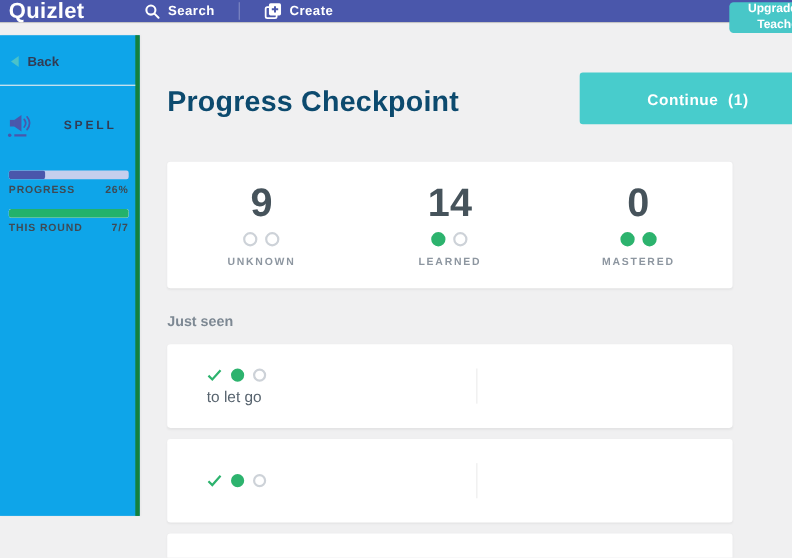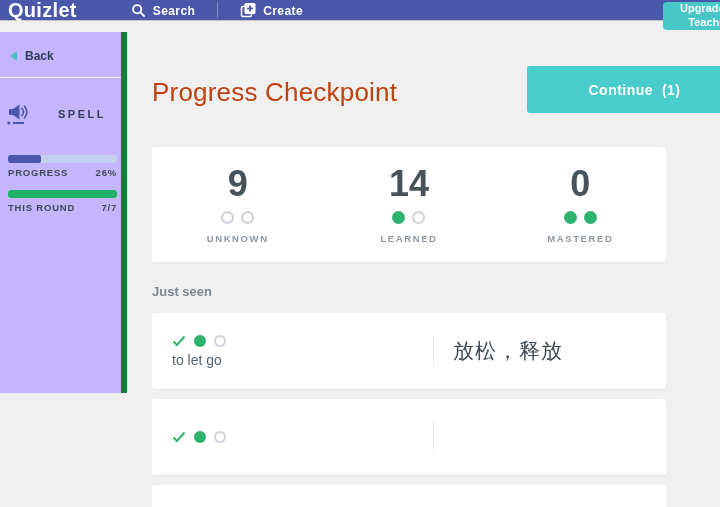--- a/index.html
+++ b/index.html
@@ -4,69 +4,69 @@
 <style>
   * { margin:0; padding:0; box-sizing:border-box; }
   html,body { width:720px; height:507px; overflow:hidden; }
   body { font-family:"Liberation Sans","DejaVu Sans",sans-serif; background:#f0f0f1; }
   .app { position:relative; width:720px; height:507px; overflow:hidden; }
 
   
   .navbar { position:absolute; top:0; left:0; width:720px; height:20px;
     background:#4a57ab; display:flex; align-items:center; box-shadow:0 1px 0 rgba(0,0,0,.18); z-index:5; }
   .logo { color:#fff; font-size:20px; font-weight:bold; letter-spacing:.3px; margin-left:8px; cursor:pointer; }
-  .nav-item { display:flex; align-items:flex-end; gap:7px; color:#fff; font-size:12px;
+  .nav-item { display:flex; align-items:center; gap:7px; color:#fff; font-size:12px;
     font-weight:bold; letter-spacing:.4px; cursor:pointer; }
   .nav-search { margin-left:54px; }
   .nav-divider { width:1px; height:16px; background:rgba(255,255,255,.3); margin:0 22px; }
   .upgrade-btn { position:absolute; top:2px; left:663px; width:92px; height:28px;
     background:#48c7c8; color:#fff; border:none; border-radius:4px; font-family:inherit;
     font-size:11px; font-weight:bold; line-height:1.25; cursor:pointer; padding:0 6px; }
 
   
-  .sidebar { position:absolute; top:32px; left:0; width:127px; height:361px; background:#c4b5fd;
-    border-right:6px solid #15803d; box-shadow:1px 0 2px rgba(0,0,0,.04); z-index:4; }
+  .sidebar { position:absolute; top:32px; left:0; width:127px; height:437px; background:#0ea5e9;
+    border-right:4px solid #15803d; box-shadow:1px 0 2px rgba(0,0,0,.04); z-index:4; }
   .back-row { position:absolute; top:17px; left:10px; display:flex; align-items:center; gap:8px; cursor:pointer; }
   .back-tri { width:0; height:0; border-top:5px solid transparent; border-bottom:5px solid transparent;
     border-right:7px solid #4bc2c9; }
   .back-label { font-size:12px; font-weight:bold; color:#323c54; }
   .side-divider { position:absolute; top:45px; left:0; width:100%; height:1px; background:#efefef; }
   .spell-row { position:absolute; top:70px; left:7px; display:flex; align-items:center; gap:26px; }
   .spell-label { font-size:11px; font-weight:bold; letter-spacing:2.5px; color:#323c54; }
   .bar { position:absolute; left:8px; width:109px; height:8px; border-radius:2px; overflow:hidden; }
   .bar-progress { top:123px; background:#c5cfed; }
   .bar-round { top:158px; background:#e6e6e6; }
   .bar-fill { height:100%; border-radius:2px; }
   .fill-blue { background:#4a57ab; }
   .fill-green { background:#23b26b; }
   .bar-caption { position:absolute; left:8px; width:109px; display:flex; justify-content:space-between;
     font-size:9.5px; font-weight:bold; letter-spacing:.8px; color:#3f4a54; }
   .cap-progress { top:135px; }
   .cap-round { top:170px; }
 
   
   .main { position:absolute; top:32px; left:127px; width:593px; height:475px; background:#f0f0f1; overflow:hidden; }
-  .page-title { position:absolute; left:25px; top:45px; font-size:26px; font-weight:normal; color:#c2410c; letter-spacing:.2px; }
+  .page-title { position:absolute; left:25px; top:45px; font-size:26px; font-weight:bold; color:#0c4a6e; letter-spacing:.2px; }
   .continue-btn { position:absolute; left:400px; top:34px; width:215px; height:47px; background:#48cccc;
     border:none; border-radius:3px; color:#fff; font-family:inherit; font-size:14px; font-weight:bold;
     letter-spacing:.5px; cursor:pointer; white-space:pre; }
   .stats-card { position:absolute; left:25px; top:115px; width:514px; height:115px; background:#fff;
     border-radius:3px; box-shadow:0 1px 2px rgba(0,0,0,.05); display:flex; align-items:center; }
   .stat-col { flex:1; display:flex; flex-direction:column; align-items:center; }
   .stat-value { font-size:36px; font-weight:bold; color:#46535b; line-height:1; }
   .stat-dots { display:flex; gap:7px; margin-top:9px; }
   .dot { width:13px; height:13px; border-radius:50%; border:2px solid #cdd2d8; background:#fff; }
   .dot.filled { background:#2db36e; border-color:#2db36e; }
   .stat-label { margin-top:9px; font-size:9.5px; font-weight:bold; letter-spacing:1.6px; color:#8d96a0; }
   .section-title { position:absolute; left:25px; top:252px; font-size:13px; font-weight:bold; color:#7d8893; }
   .rows { position:absolute; left:25px; top:281px; width:514px; display:flex; flex-direction:column; gap:10px; }
   .term-row { background:#fff; border-radius:3px; box-shadow:0 1px 2px rgba(0,0,0,.05); height:76px;
     display:flex; align-items:stretch; }
   .term-row.tall { height:130px; }
-  .row-left { width:281px; display:flex; flex-direction:column; justify-content:center; padding-left:20px; }
+  .row-left { width:281px; display:flex; flex-direction:column; justify-content:center; padding-left:36px; }
   .row-icons { display:flex; align-items:center; gap:8px; }
   .row-icons .dot { width:12px; height:12px; }
   .term-text { margin-top:5px; font-size:14px; color:#57636e; }
   .vdiv { width:1px; background:#ececec; margin:22px 0; }
   .row-right { flex:1; display:flex; align-items:center; padding-left:19px; }
   .definition { font-family:"DejaVu Serif","Liberation Serif",serif; font-size:21px; color:#414b55; letter-spacing:1px; }
 </style>
 </head>
 <body>
 
@@ -175,23 +175,20 @@
               <svg width="14" height="12" viewBox="0 0 14 12">
                   <polyline points="1.5,6.5 5,10 12.5,1.5" fill="none" stroke="#2db36e" stroke-width="2"></polyline>
                 </svg>
             </span>
             <span class="dot filled"></span>
             <span class="dot"></span>
           </div>
           <div class="term-text">to let go</div>
         </div>
         <div class="vdiv"></div>
-        <div class="row-right">
-          <span class="definition">放松，释放</span>
-        </div>
       </div>
 
       <div class="term-row">
         <div class="row-left">
           <div class="row-icons">
             <span style="display:flex">
               <svg width="14" height="12" viewBox="0 0 14 12">
                   <polyline points="1.5,6.5 5,10 12.5,1.5" fill="none" stroke="#2db36e" stroke-width="2"></polyline>
                 </svg>
             </span>

